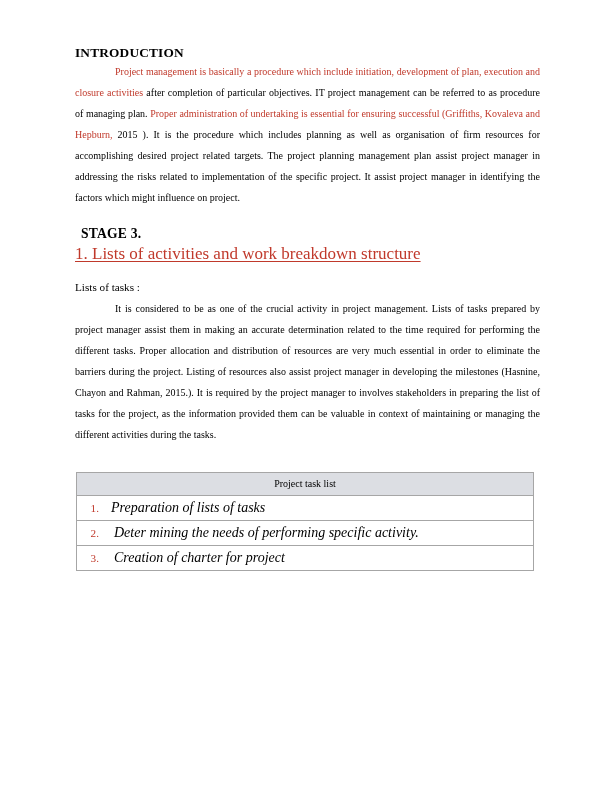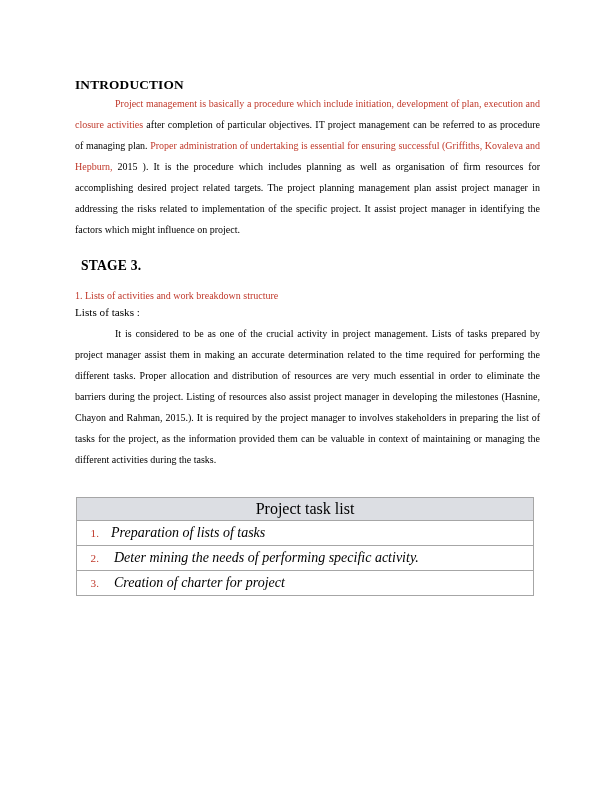--- a/index.html
+++ b/index.html
@@ -15,78 +15,79 @@
     position: relative;
     overflow: hidden;
   }
   .page {
     position: absolute;
     left: 0;
     top: 0;
     width: 612px;
     height: 792px;
     box-sizing: border-box;
-    padding: 72px 72px 72px 75px;
+    padding: 40px 72px 72px 75px;
   }
   .h1 {
     font-size: 13.3px;
     font-weight: bold;
     letter-spacing: 0.2px;
     margin: 5px 0 0 0;
     line-height: 1.2;
   }
   .h1.stage {
     margin-top: 18.5px;
     padding-left: 6px;
     font-size: 13.6px;
     font-family: Liberation Serif, serif;
   }
   .subhead {
     color: #c0392b;
-    font-size: 10px;
+    font-size: 17px;
+    text-decoration: underline;
     text-underline-offset: 2px;
-    margin-top: 15px;
+    margin-top: 0;
     line-height: 1.25;
   }
   p.body {
     font-size: 10px;
     line-height: 21px;
     text-align: justify;
     text-justify: inter-word;
     margin: 0;
     hyphens: none;
   }
   p.body.indent {
     text-indent: 40px;
   }
   .gap-para { margin-top: 10px; }
   .plain {
     font-size: 11.2px;
     line-height: 21px;
     margin: 0;
   }
-  .plain.tasks { }
+  .plain.tasks { margin-top: 13px; }
   .plain.projlists { margin-top: 13px; }
   .red { color: #c0392b; }
   
   .task-table {
     margin-top: 27px;
     margin-left: 1px;
     width: 458px;
     border-collapse: collapse;
     table-layout: fixed;
   }
   .task-table td, .task-table th {
     border: 1px solid #a6a6a6;
     font-weight: normal;
   }
   .task-table th.hdr {
     background: #dcdee3;
     text-align: center;
-    font-size: 16px;
+    font-size: 10px;
     height: 19px;
     padding: 1px 0 2px 0;
     color: #000;
   }
   .task-table td.cell {
     height: 21px;
     padding: 1px 0 2px 0;
     font-size: 11.2px;
     vertical-align: middle;
   }

